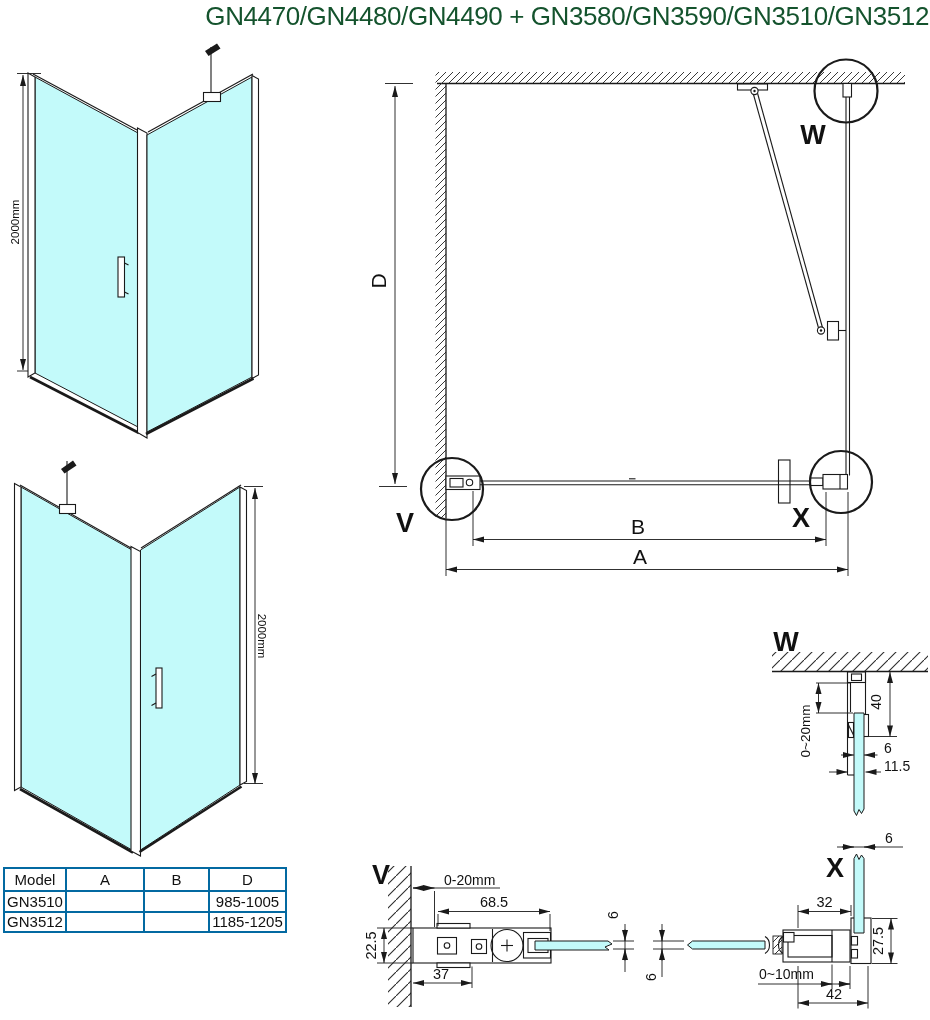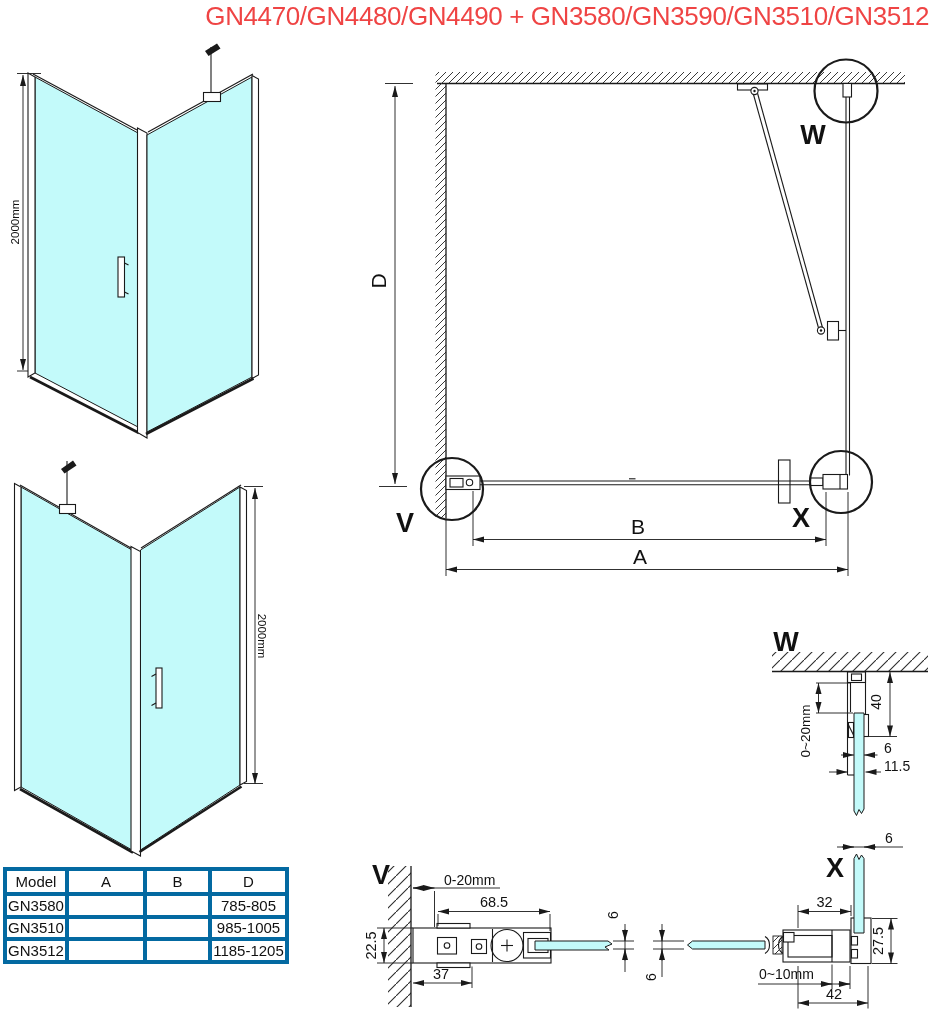--- a/index.html
+++ b/index.html
@@ -1,31 +1,31 @@
 <!DOCTYPE html>
 <html style="--glass: #c3fafa; --line: #1a1a1a;"><head>
 <meta charset="utf-8">
 <style>
   html,body{margin:0;padding:0;background:#fff;}
   body{width:930px;height:1020px;position:relative;overflow:hidden;font-family:"Liberation Sans",sans-serif;}
-  #title{position:absolute;top:1px;right:1px;font-size:26px;letter-spacing:-0.4px;color:#ef4444;white-space:nowrap;}
+  #title{position:absolute;top:1px;right:1px;font-size:26px;letter-spacing:-0.4px;color:#14532d;white-space:nowrap;}
   #drawing{position:absolute;left:0;top:0;}
   svg text{font-family:"Liberation Sans",sans-serif;fill:#111;}
   .glass{fill:var(--glass,#c3fafa);stroke:var(--line,#1a1a1a);stroke-width:1;}
   .white{fill:#fff;stroke:var(--line,#1a1a1a);stroke-width:1.1;}
   .ln{stroke:var(--line,#1a1a1a);stroke-width:1.1;fill:none;}
   .lnb{stroke:var(--line,#1a1a1a);stroke-width:1.3;fill:none;}
   .thick{stroke:var(--line,#1a1a1a);stroke-width:2.6;fill:none;}
   .dim{stroke:var(--line,#1a1a1a);stroke-width:0.9;fill:none;}
   .circ{stroke:var(--line,#1a1a1a);stroke-width:2.2;fill:none;}
   .t11{font-size:11.5px}.t135{font-size:13.5px}.t14{font-size:14px}.t145{font-size:14.5px}
   .t21{font-size:21px}.big{font-size:27px;font-weight:bold}
   #size-table{position:absolute;left:3px;top:867px;border-collapse:collapse;border:2px solid #111;
     table-layout:fixed;font-size:15px;color:#111;}
-  #size-table th,#size-table td{border:4px solid #0369a1;text-align:center;padding:0;height:18.5px;font-weight:normal;overflow:hidden;}
+  #size-table th,#size-table td{border:2px solid #0369a1;text-align:center;padding:0;height:18.5px;font-weight:normal;overflow:hidden;}
   #size-table thead th{height:21px;}
 </style>
 </head>
 <body>
 
 <div id="title">GN4470/GN4480/GN4490 + GN3580/GN3590/GN3510/GN3512</div>
 
 <svg id="drawing" width="930" height="1020" viewBox="0 0 930 1020">
   <defs>
     <marker id="arr" markerUnits="userSpaceOnUse" markerWidth="13" markerHeight="8" refX="12" refY="4" orient="auto-start-reverse">
@@ -282,26 +282,20 @@
   <thead>
       <tr id="thead-row">
         <th>Model</th>
         <th>A</th>
         <th>B</th>
         <th>D</th>
       </tr>
     </thead>
   <tbody id="table-body">
       <tr>
-        <td>GN3580</td>
-        <td></td>
-        <td></td>
-        <td>785-805</td>
-      </tr>
-      <tr>
         <td>GN3510</td>
         <td></td>
         <td></td>
         <td>985-1005</td>
       </tr>
       <tr>
         <td>GN3512</td>
         <td></td>
         <td></td>
         <td>1185-1205</td>

